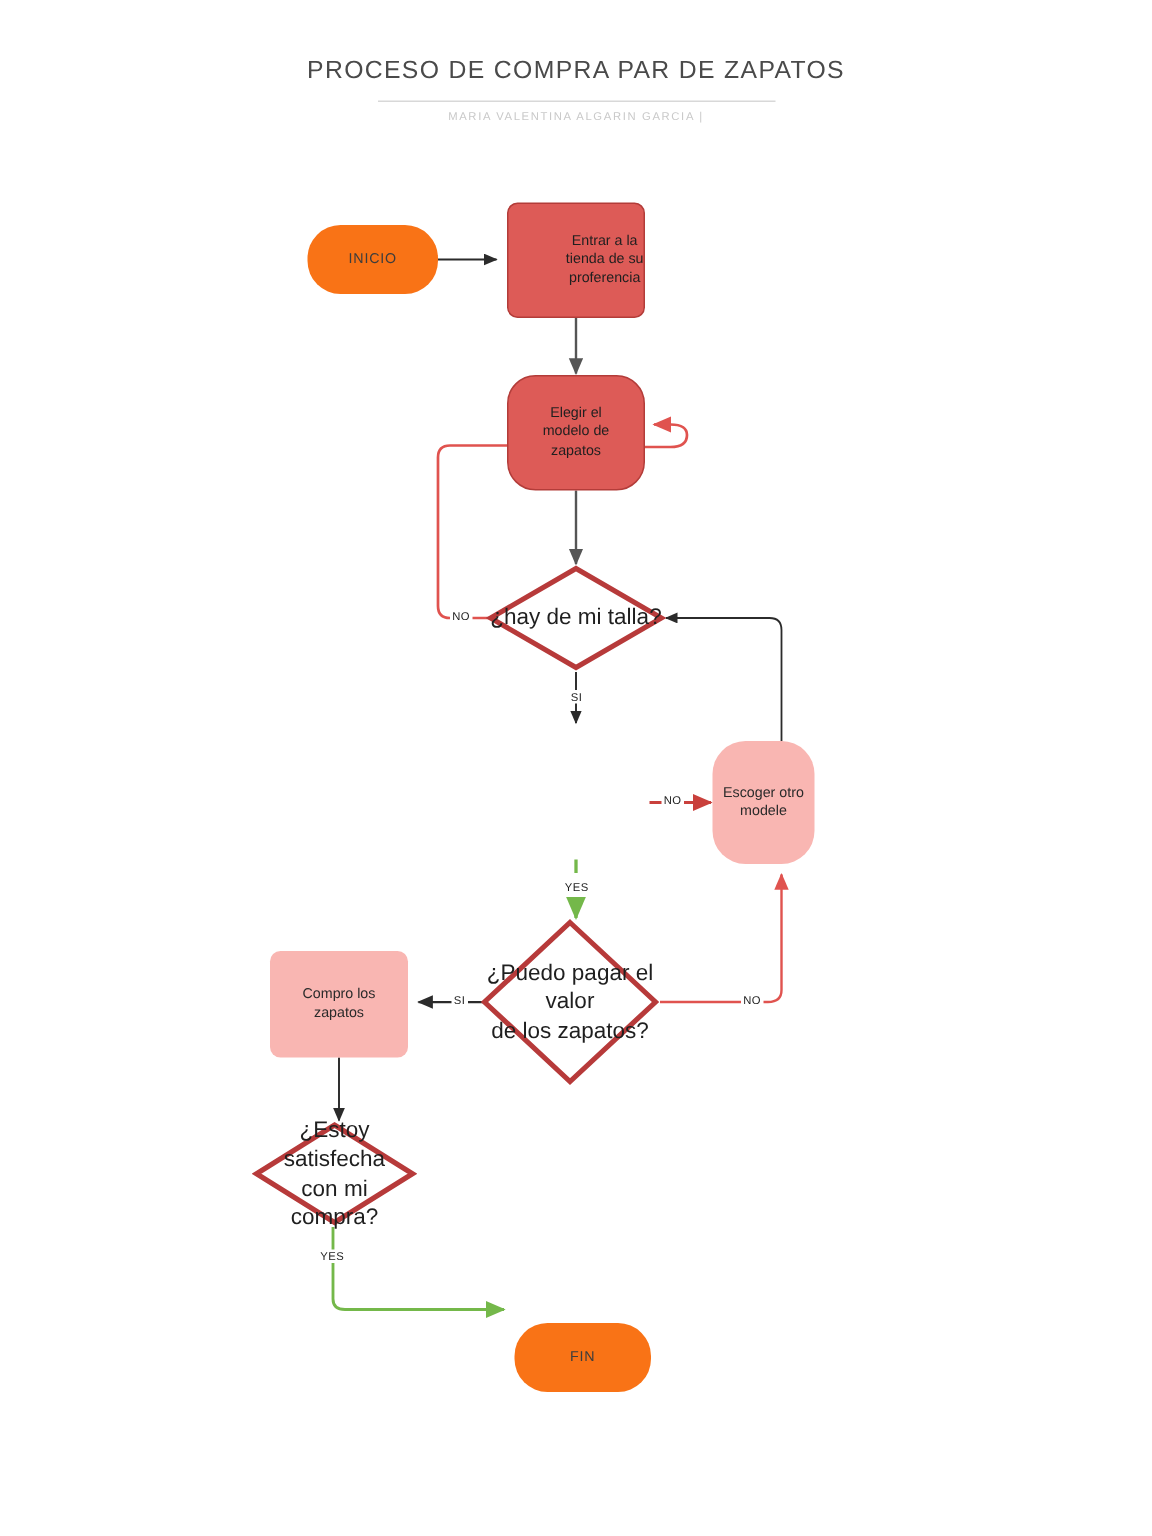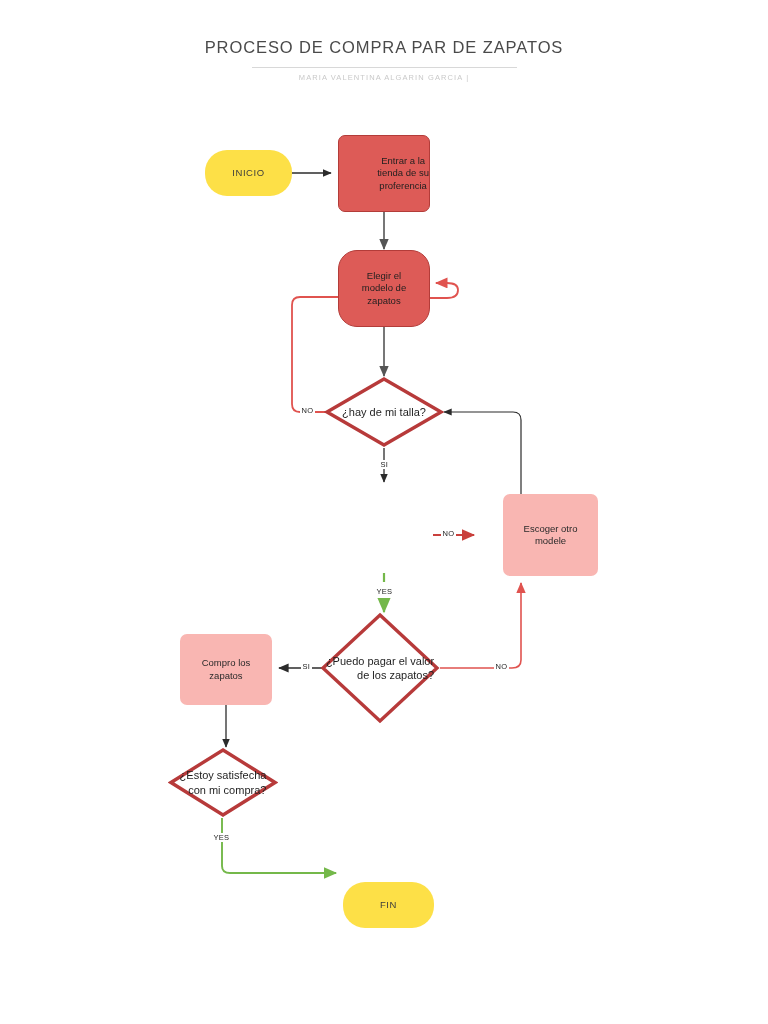--- a/index.html
+++ b/index.html
@@ -73,21 +73,21 @@
     color: #262626;
     z-index: 5;
   }
   .node .node-label {
     display: block;
     line-height: 1.28;
     white-space: pre-line;
   }
 
   .node.terminal {
-    background: #fde047;
+    background: #f97316;
     border-radius: 22px;
     font-size: 9.5px;
     letter-spacing: 0.55px;
     color: #3d3d3d;
   }
 
   .node.process-strong {
     background: #dd5b57;
     border: 1.2px solid #b33c39;
     border-radius: 7px;
@@ -97,23 +97,22 @@
 
   .node.process-light {
     background: #f9b6b2;
     border-radius: 7px;
     font-size: 9.5px;
     color: #2a2a2a;
   }
 
   .node.decision {
     background: transparent;
-    font-size: 11px;
+    font-size: 15px;
     color: #1f1f1f;
-    text-align: right;
   }
   .node.decision .diamond-shape {
     position: absolute;
     left: 0;
     top: 0;
     width: 100%;
     height: 100%;
     z-index: 0;
   }
   .node.decision .node-label {
@@ -217,21 +216,21 @@
   </div>
 
   <div class="node decision" style="left:324px; top:376px; width:120px; height:72px;">
     <svg class="diamond-shape" viewBox="0 0 120 72" preserveAspectRatio="none">
       <polygon points="60,3 117,36 60,69 3,36" fill="#ffffff" stroke="#b73a3a" stroke-width="3.4"></polygon>
     </svg>
     <span class="node-label">¿hay de mi talla?</span>
   </div>
 
 
-  <div class="node process-light" style="left:503px; top:494px; width:95px; height:82px;">
+  <div class="node process-light" style="left:475px; top:494px; width:68px; height:82px;border-radius:22px;">
     <span class="node-label">Escoger otro
 modele</span>
   </div>
 
   <div class="node decision" style="left:320px; top:612px; width:120px; height:112px;">
     <svg class="diamond-shape" viewBox="0 0 120 112" preserveAspectRatio="none">
       <polygon points="60,3 117,56 60,109 3,56" fill="#ffffff" stroke="#b73a3a" stroke-width="3.4"></polygon>
     </svg>
     <span class="node-label">¿Puedo pagar el valor
 de los zapatos?</span>

